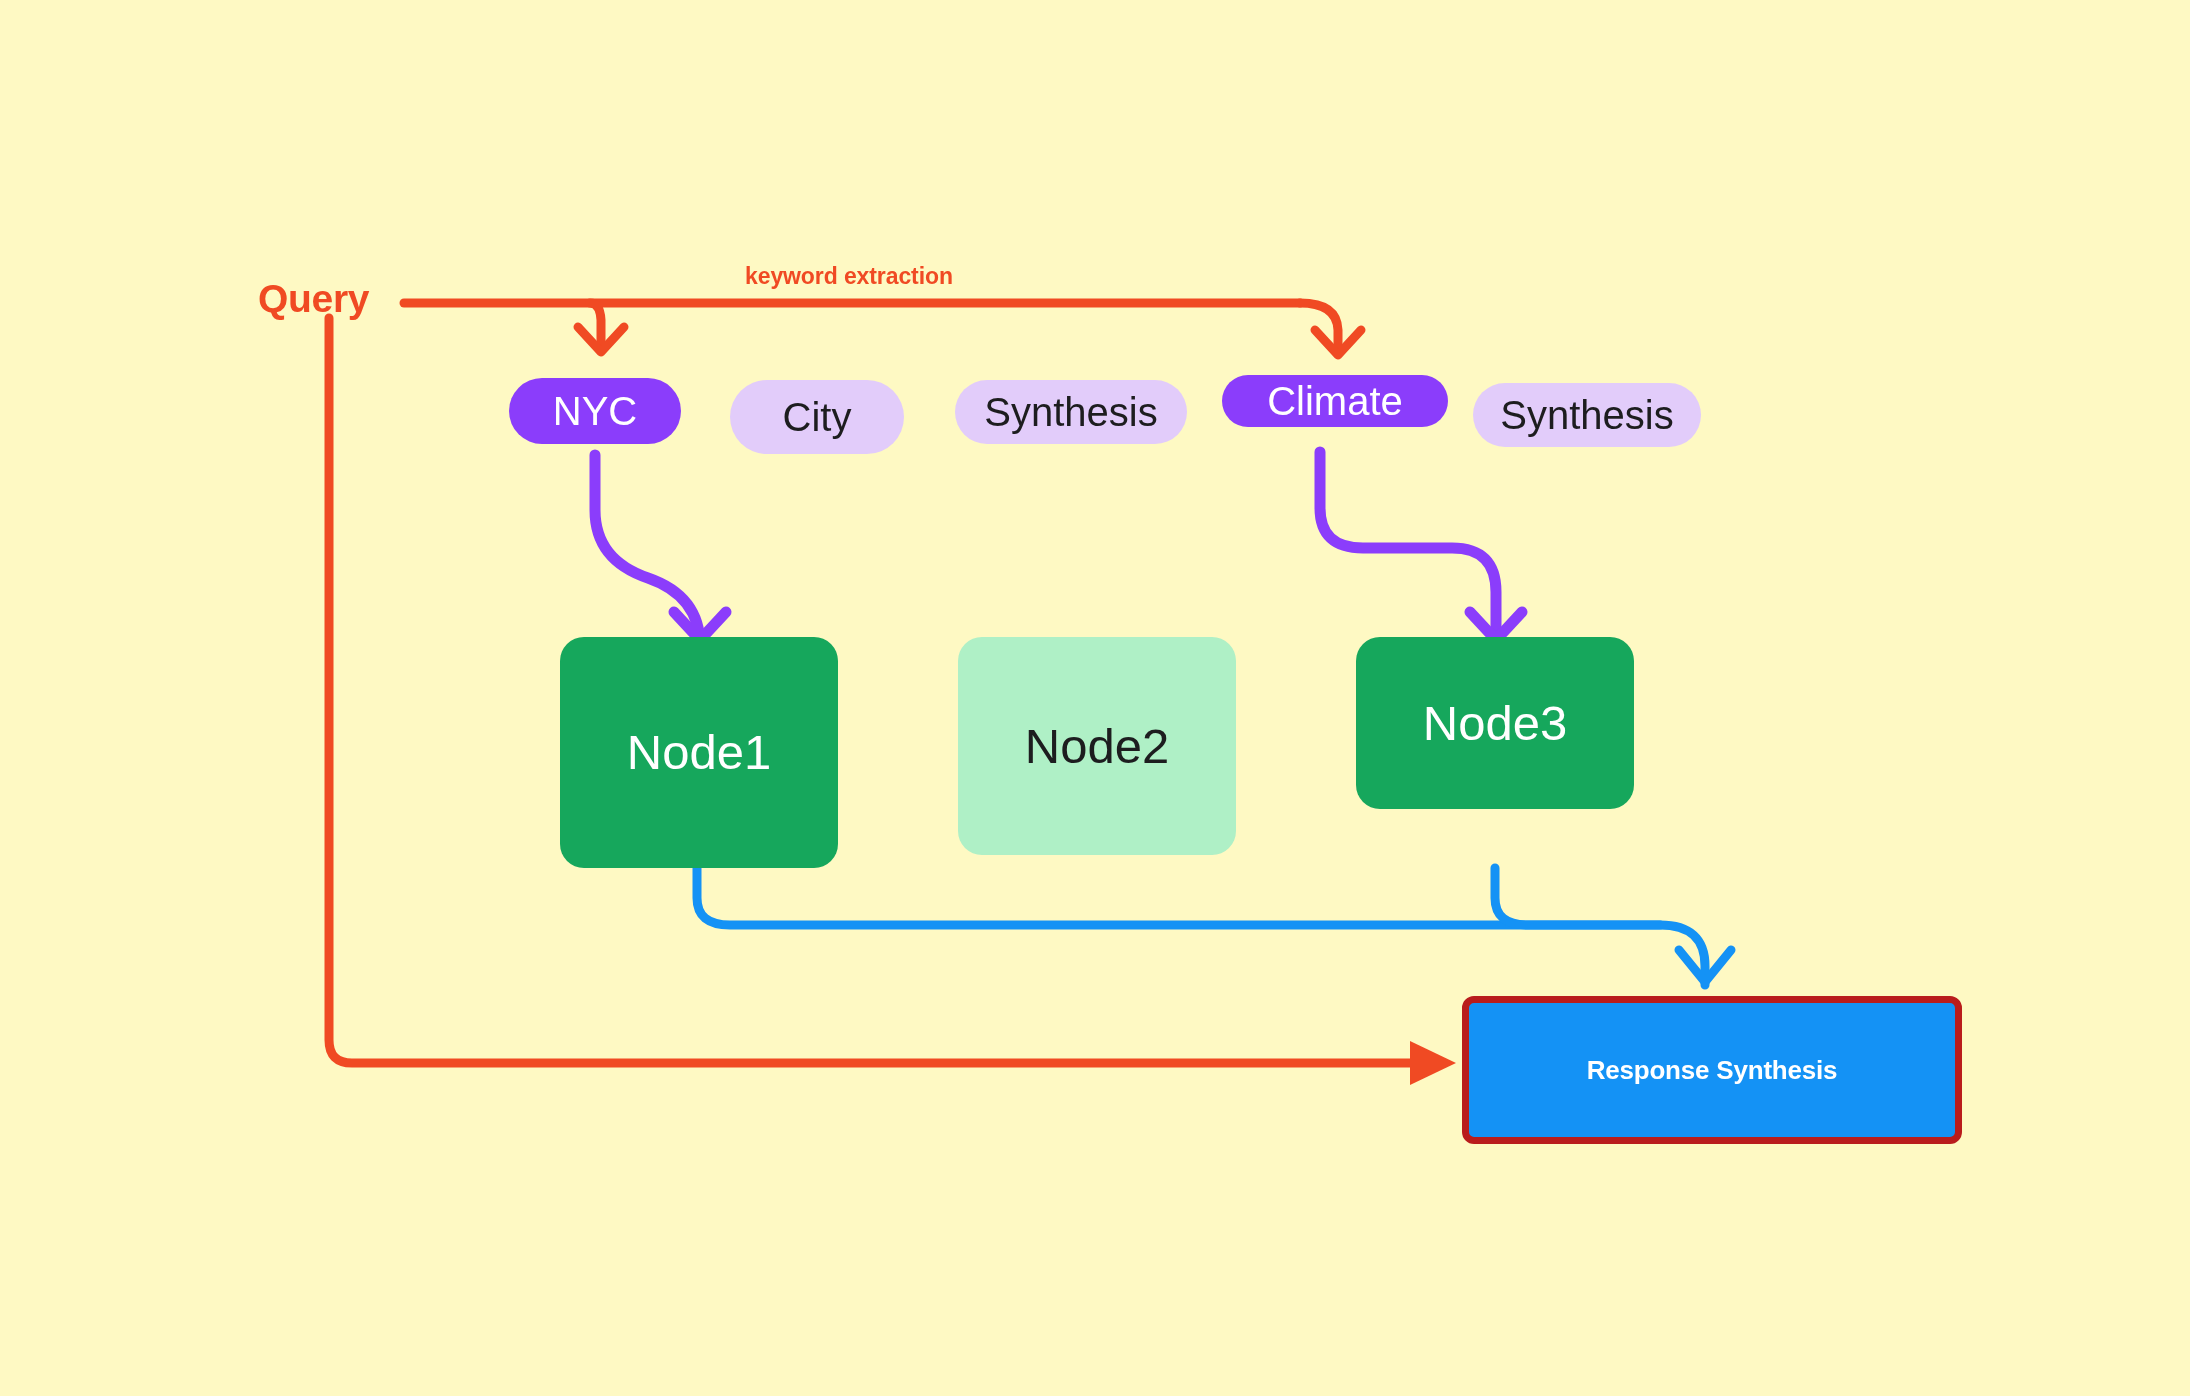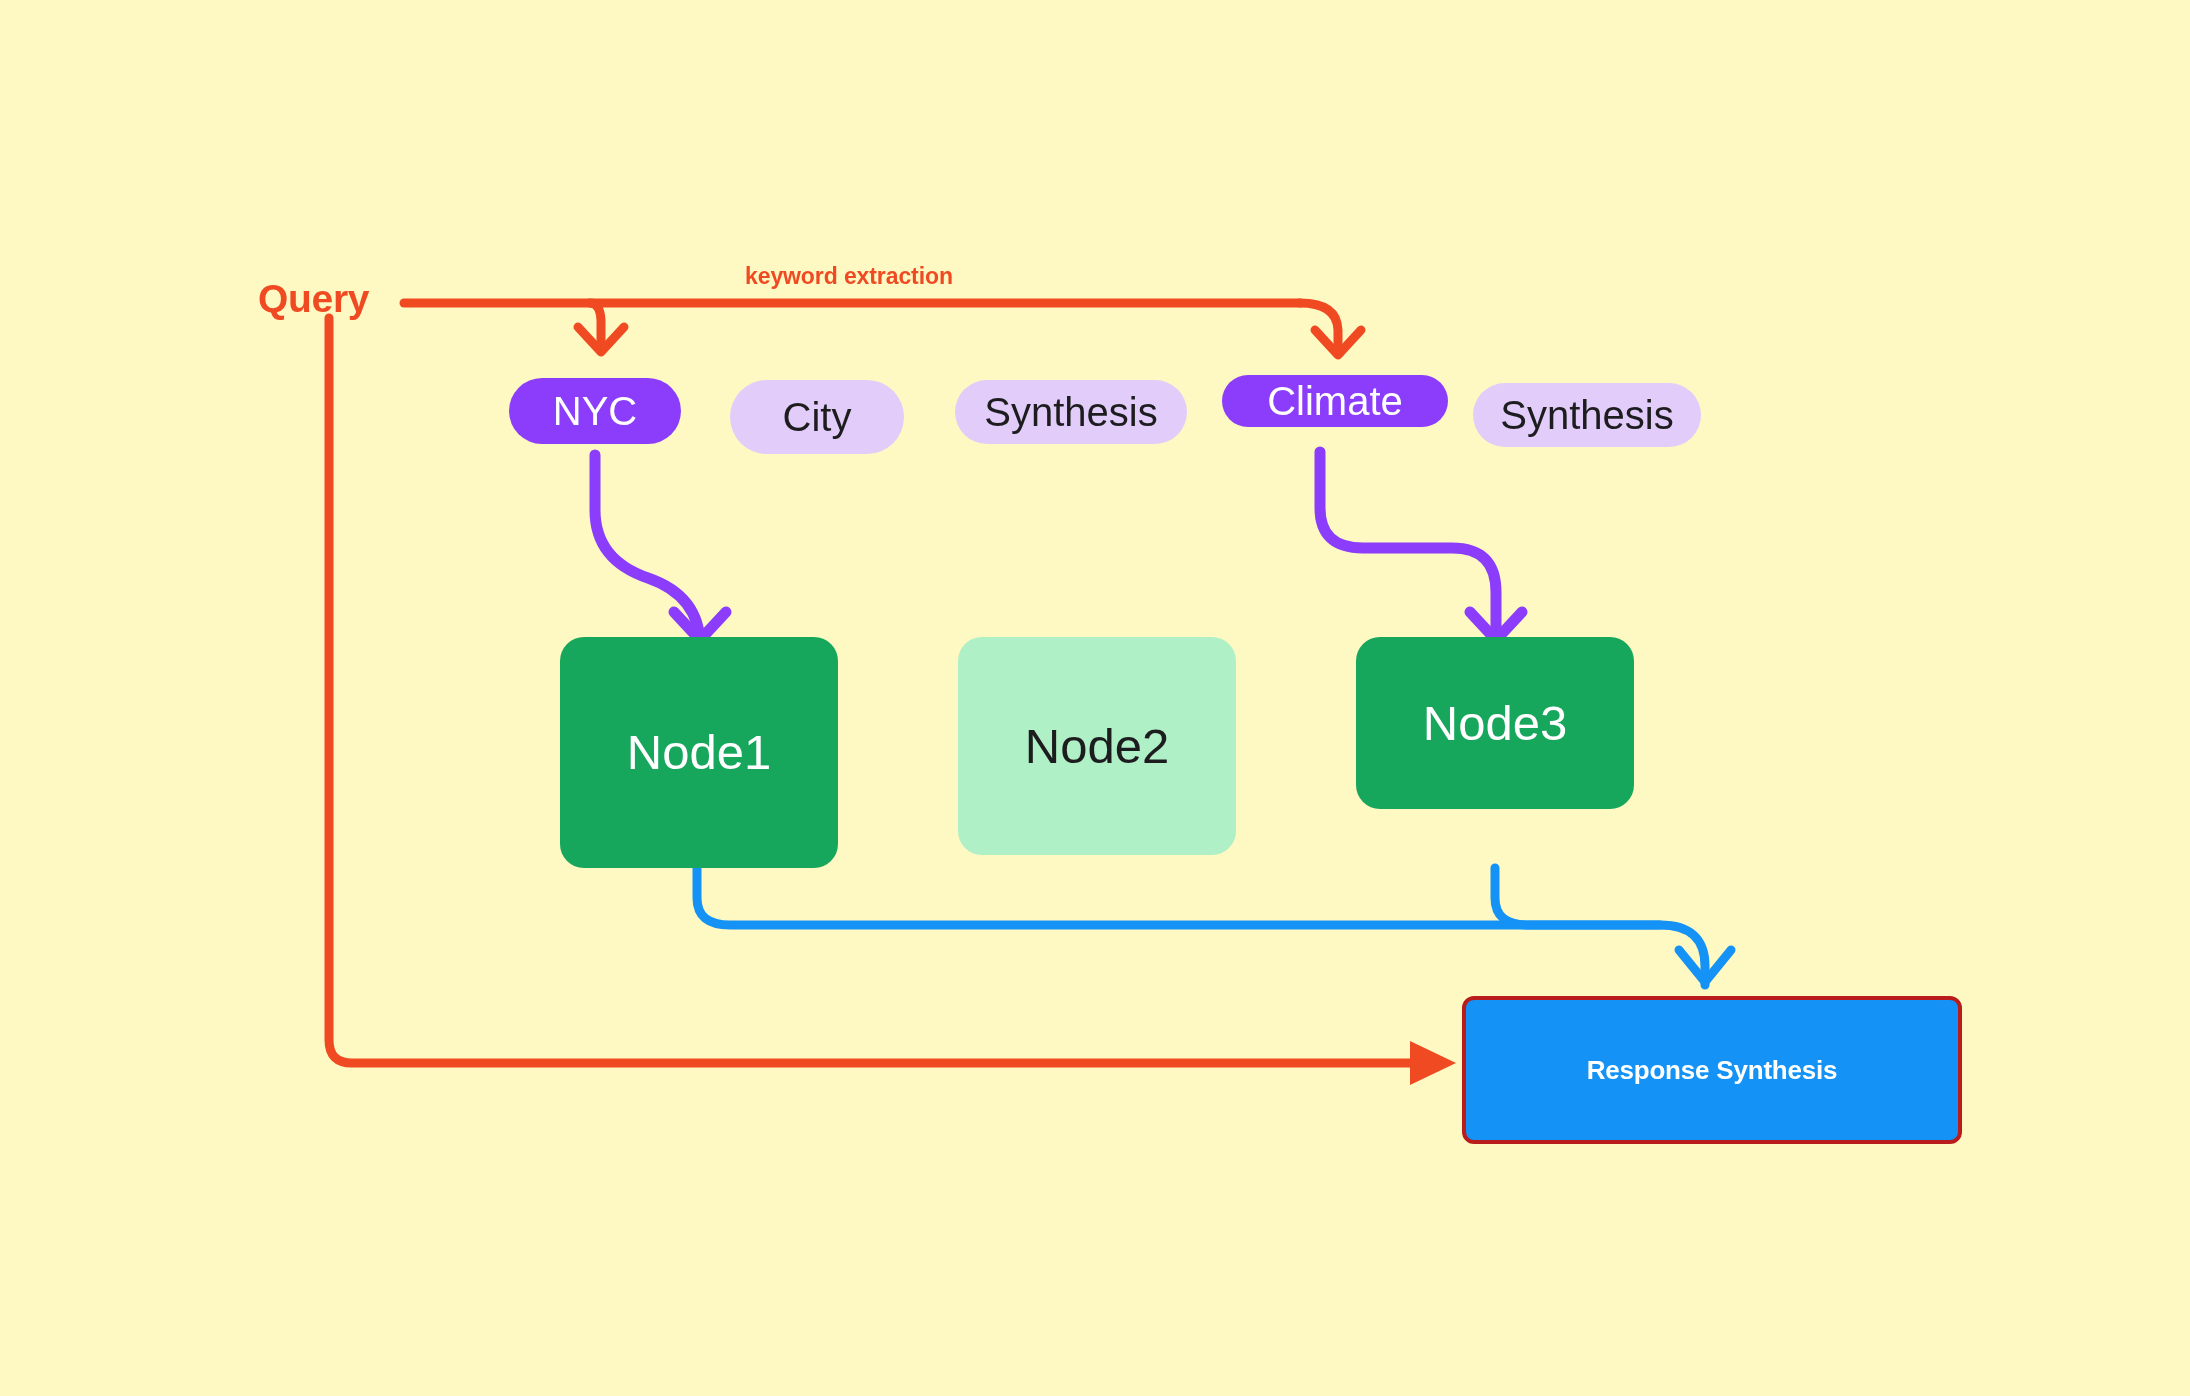--- a/index.html
+++ b/index.html
@@ -98,21 +98,21 @@
   .synthesis {
     position: absolute;
     left: 1462px;
     top: 996px;
     width: 500px;
     height: 148px;
     display: flex;
     align-items: center;
     justify-content: center;
     background: #1492f5;
-    border: 4px solid #b91c1c;
+    border: 7px solid #b91c1c;
     border-radius: 12px;
     color: #ffffff;
     font-size: 26px;
     font-weight: bold;
     letter-spacing: -0.2px;
     white-space: nowrap;
     box-sizing: border-box;
   }
 </style>
 </head>

